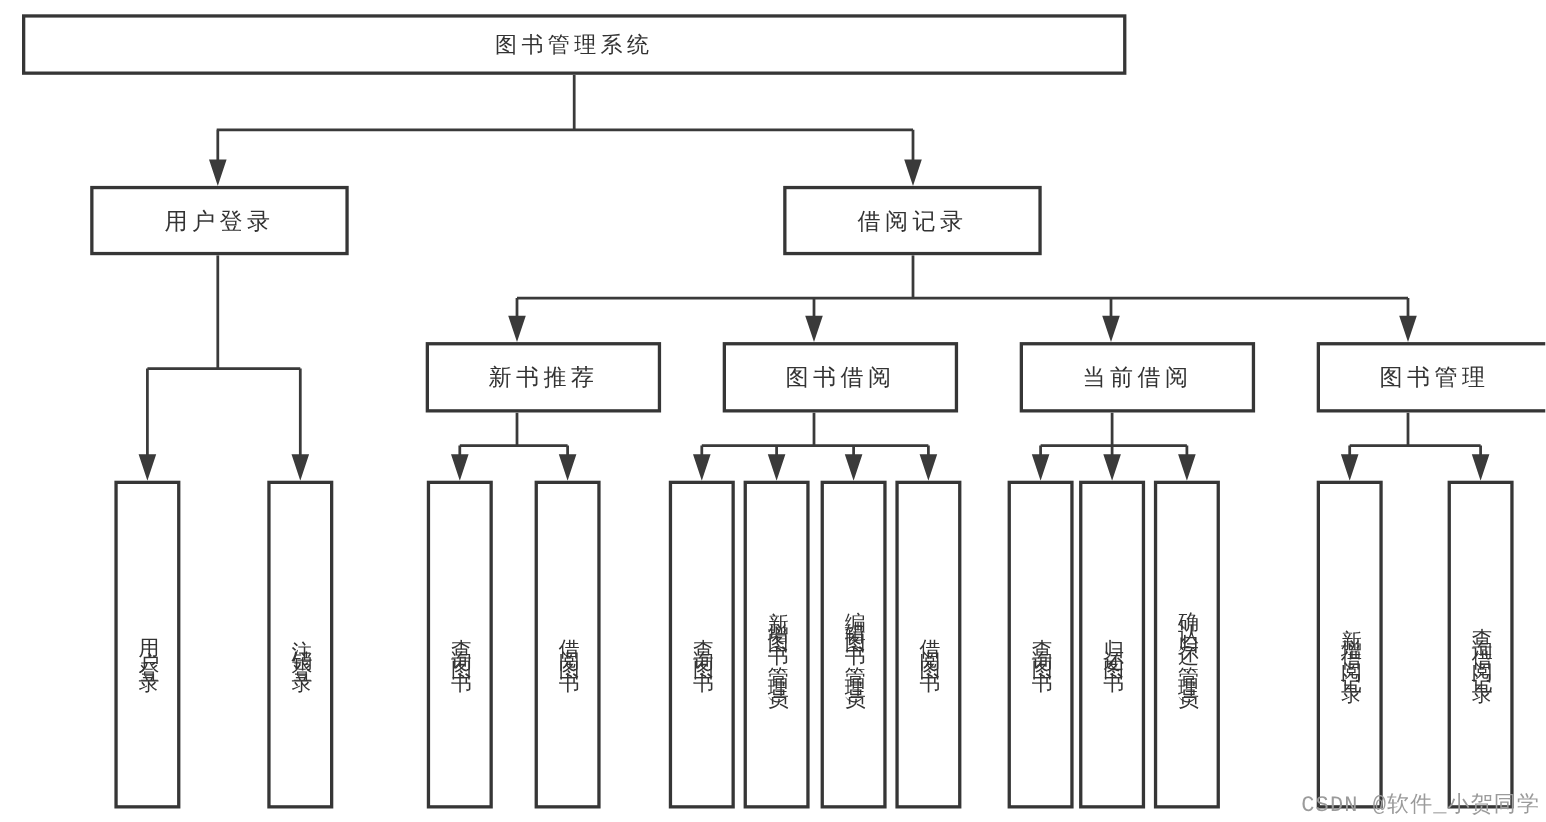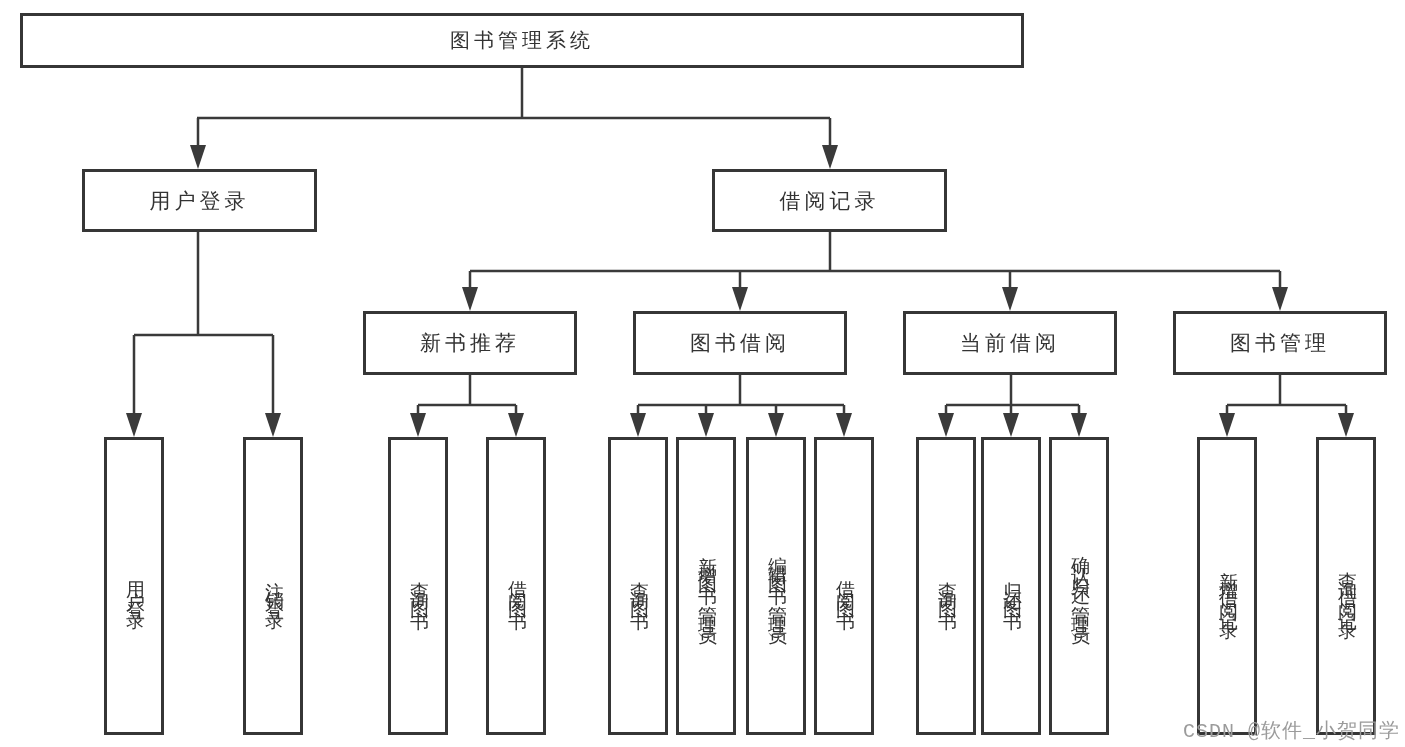--- a/index.html
+++ b/index.html
@@ -18,21 +18,21 @@
     width:60px;top:437px;height:298px;
     writing-mode:vertical-rl;text-orientation:mixed;
     font-size:19px;letter-spacing:10px;line-height:1;
   }
   
   .b-root{left:20px;top:13px;width:1004px;height:55px;font-size:20px;}
   
   .b-login{left:82px;top:169px;width:235px;height:63px;}
   .b-mgmt{left:712px;top:169px;width:235px;height:63px;}
   
-  .l3{top:311px;height:64px;width:214px;}
+  .l3{top:311px;height:64px;width:214px;margin-left:24px;}
   .b-s0{left:363px;} .b-s1{left:633px;} .b-s2{left:903px;} .b-s3{left:1173px;}
   
   .b-u0{left:104px;} .b-u1{left:243px;}
   .b-n0{left:388px;} .b-n1{left:486px;}
   .b-j0{left:608px;} .b-j1{left:676px;} .b-j2{left:746px;} .b-j3{left:814px;}
   .b-c0{left:916px;} .b-c1{left:981px;} .b-c2{left:1049px;}
   .b-r0{left:1197px;} .b-r1{left:1316px;}
   .watermark{
     position:absolute;left:1183px;top:717px;z-index:5;
     font-size:20px;color:#9b9b9b;letter-spacing:1px;white-space:nowrap;

